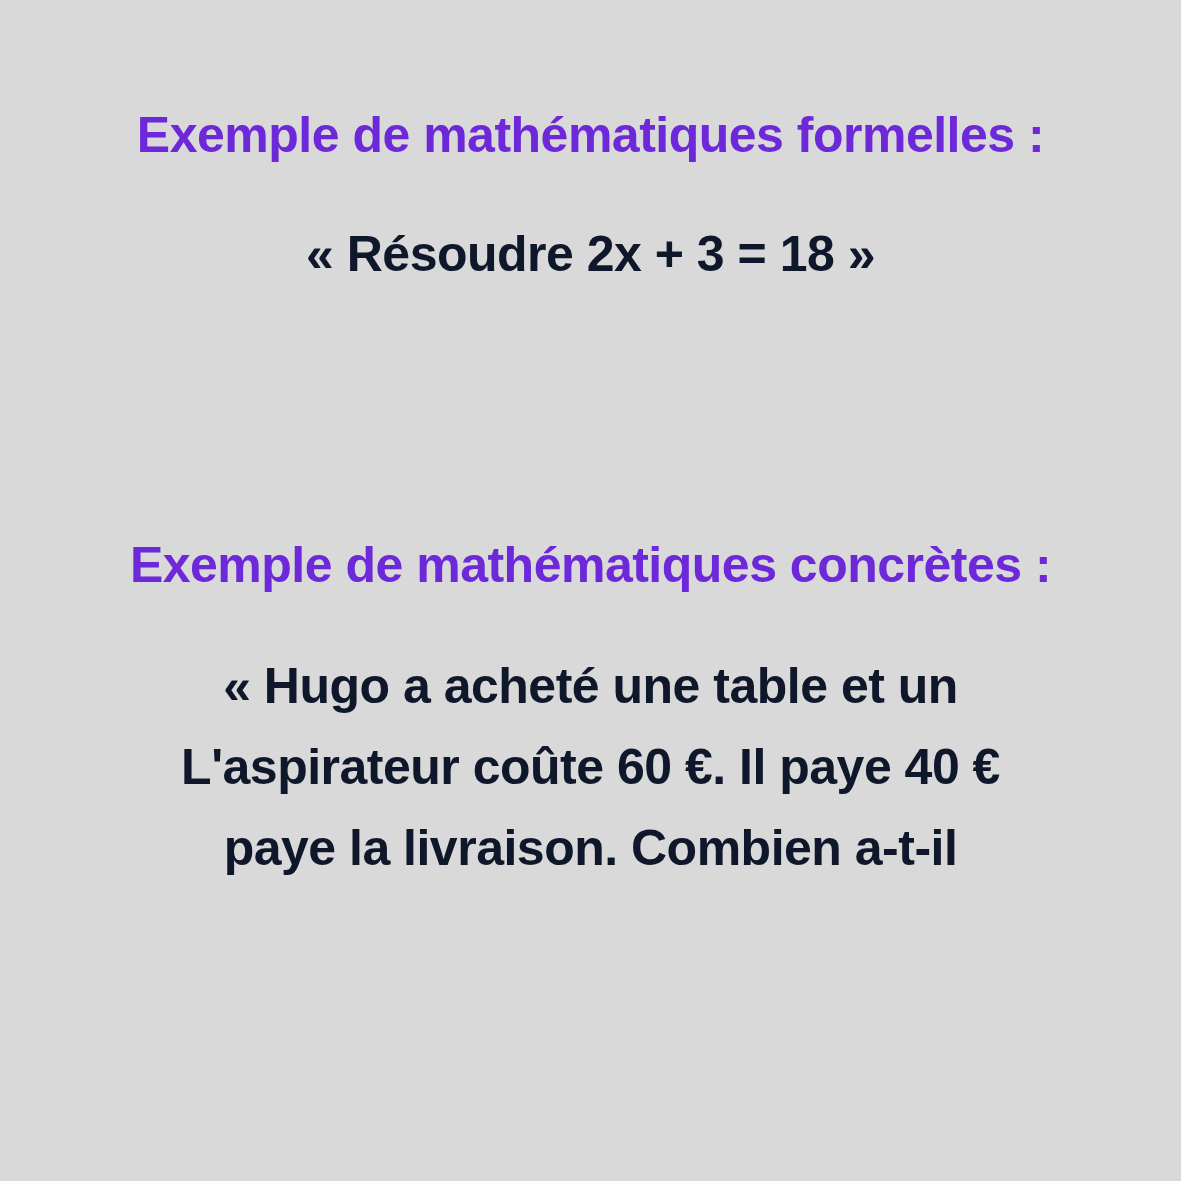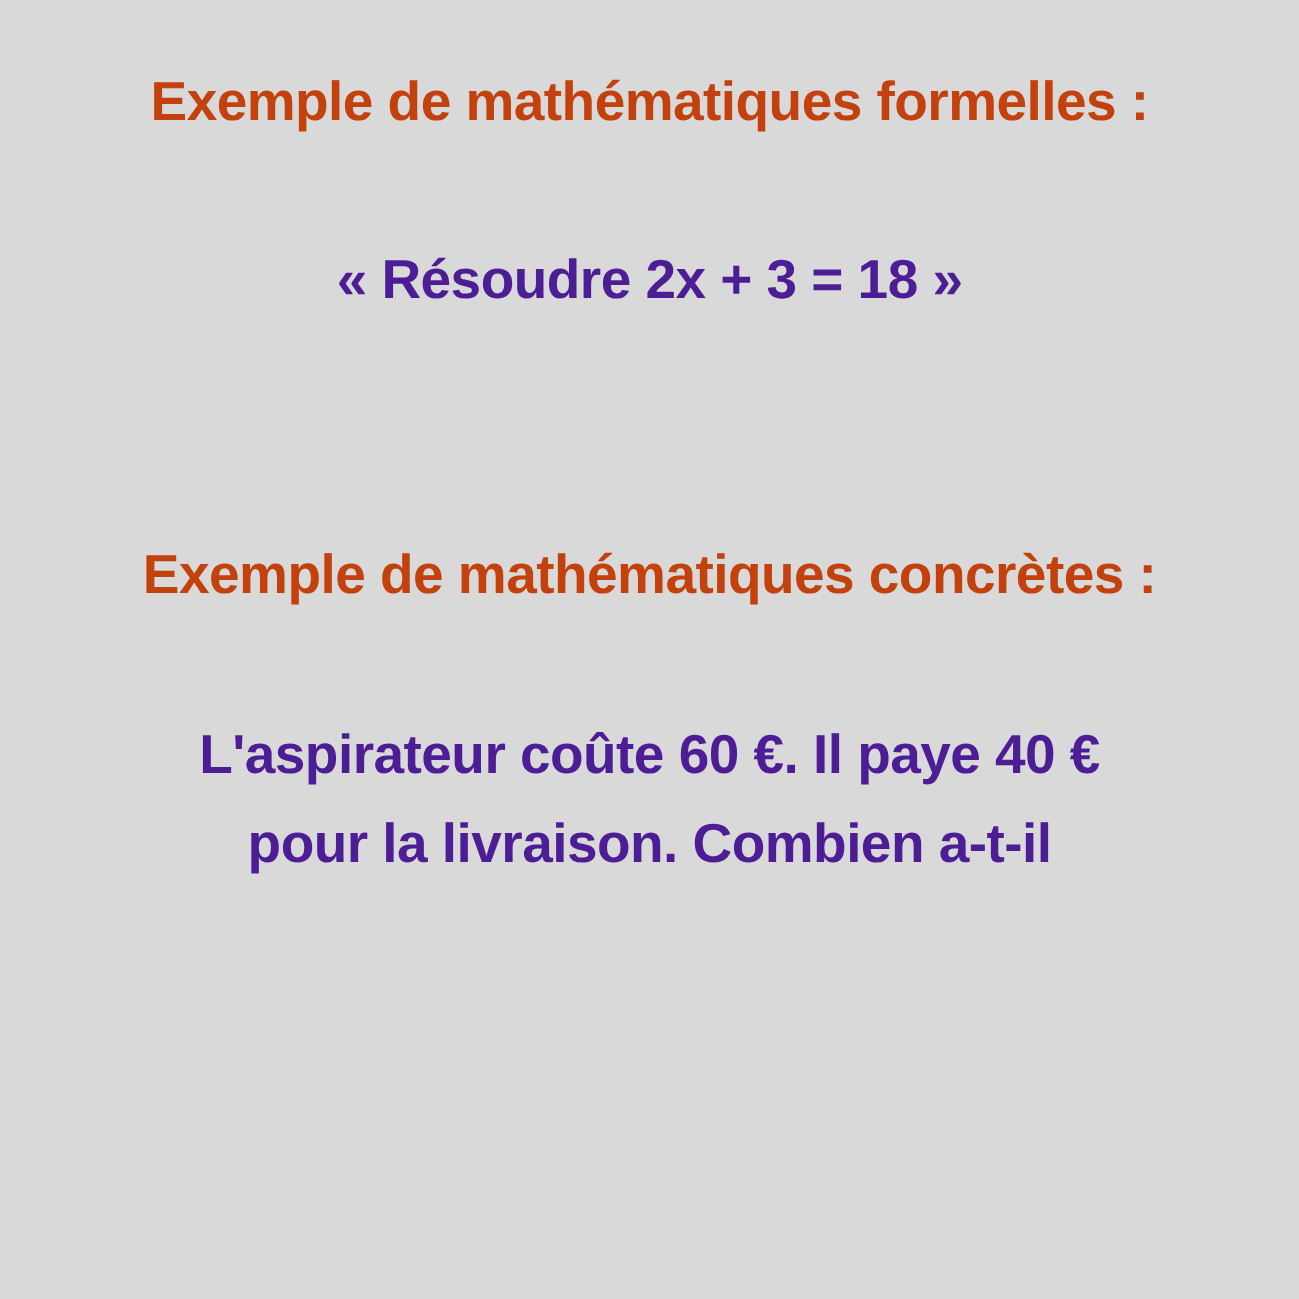--- a/index.html
+++ b/index.html
@@ -13,32 +13,33 @@
       position: relative;
       overflow: hidden;
       font-family: "Liberation Sans", "DejaVu Sans", sans-serif;
       font-weight: bold;
     }
     .heading {
       position: absolute;
       left: 0;
       width: 1181px;
       text-align: center;
-      color: #c2410c;
+      color: #6d28d9;
       font-size: 50px;
       line-height: 60px;
       white-space: nowrap;
       letter-spacing: -0.5px;
+      margin-top: 43px;
     }
     .quote {
       position: absolute;
       left: 0;
       width: 1181px;
       text-align: center;
-      color: #4c1d95;
+      color: #0f172a;
       font-size: 50px;
       white-space: nowrap;
       letter-spacing: -0.5px;
     }
     #heading-formal { top: 62px; }
     #quote-formal { top: 224px; line-height: 60px; }
     #heading-concrete { top: 492px; text-align: center; }
     #quote-concrete { top: 656px; }
     #quote-concrete .line {
       display: block;
@@ -49,15 +50,16 @@
 </head>
 <body>
 
 <div id="heading-formal" class="heading">Exemple de mathématiques formelles :</div>
 
 <div id="quote-formal" class="quote">« Résoudre 2x + 3 = 18 »</div>
 
 <div id="heading-concrete" class="heading">Exemple de mathématiques concrètes :</div>
 
 <div id="quote-concrete" class="quote">
+  <span class="line">« Hugo a acheté une table et un</span>
   <span class="line">L'aspirateur coûte 60 €. Il paye 40 €</span>
-  <span class="line">pour la livraison. Combien a-t-il</span>
+  <span class="line">paye la livraison. Combien a-t-il</span>
 </div>
 
 </body></html>

